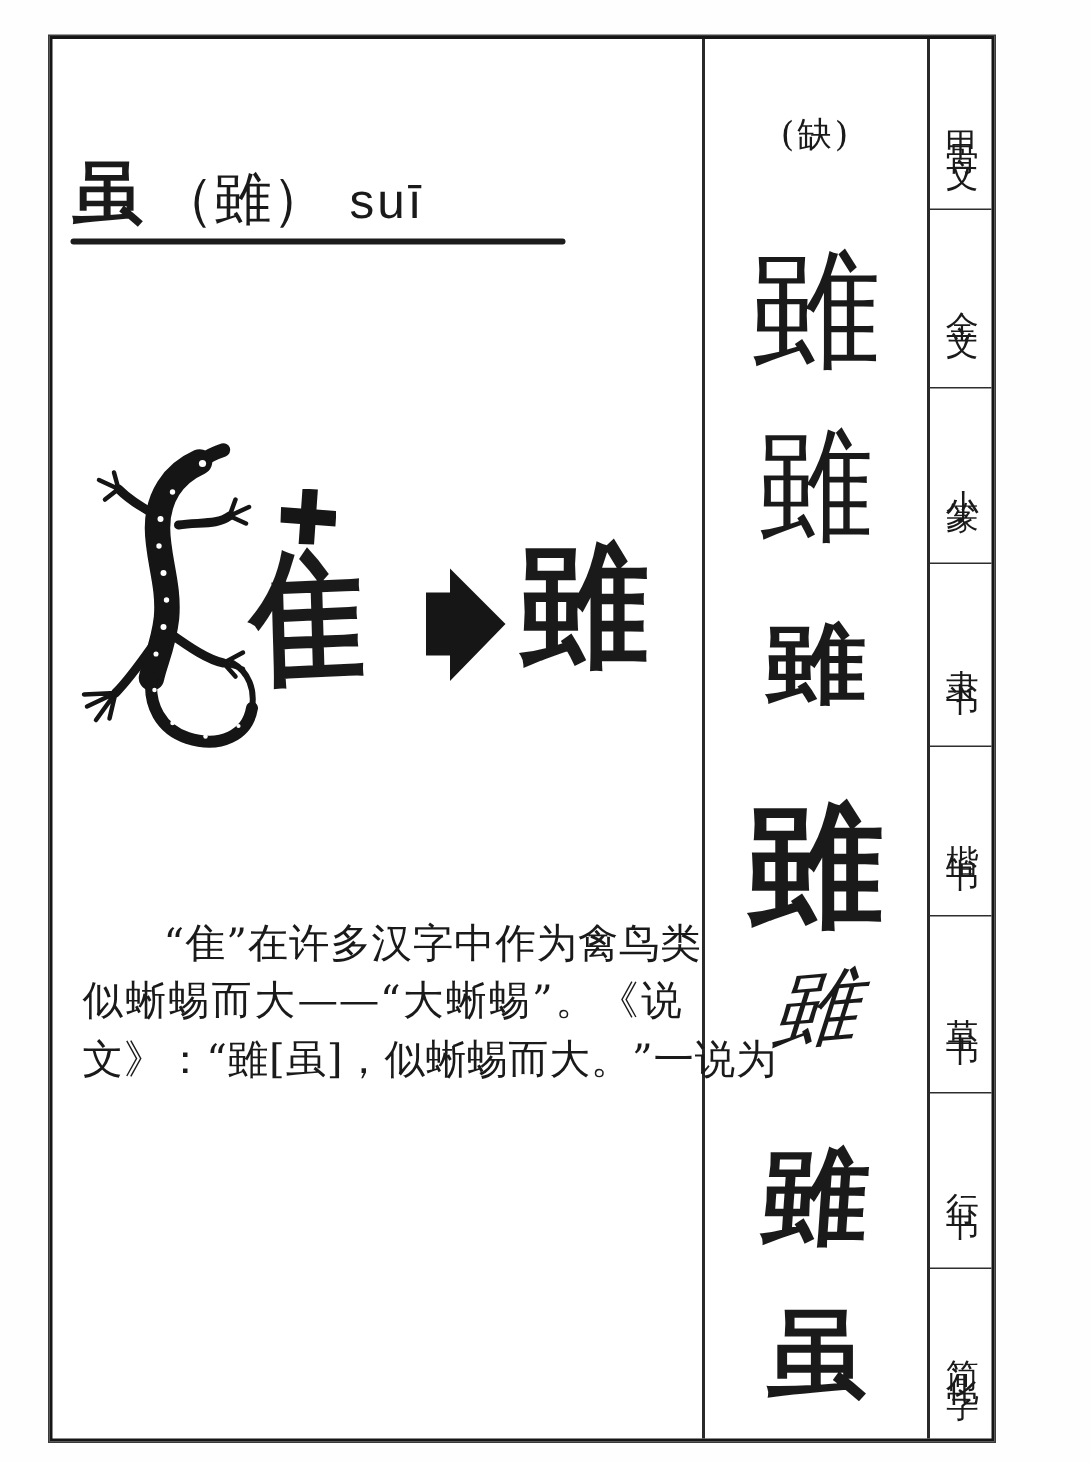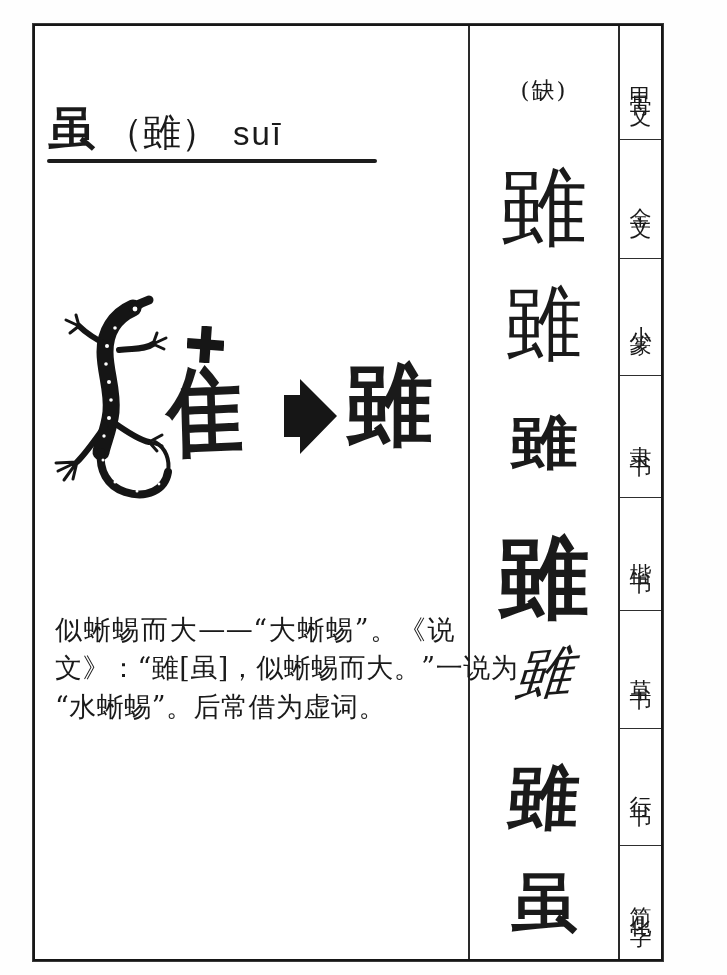--- a/index.html
+++ b/index.html
@@ -189,23 +189,23 @@
         <span class="seal-zhui">隹</span>
 
         <svg class="arrowbox" width="55" height="79" viewBox="0 0 55 79">
           <polygon fill="#161616" points="0,18 16,18 16,2 53,39 16,77 16,60 0,60"></polygon>
         </svg>
 
         <span class="seal-sui">雖</span>
       </div>
 
       <div class="paragraph">
+        <div class="pline pline-first">“隹”在许多汉字中作为禽鸟类</div>
         <div class="pline">似蜥蜴而大——“大蜥蜴”。《说</div>
         <div class="pline">文》：“雖[虽]，似蜥蜴而大。”一说为</div>
-        <div class="pline pline-last">“水蜥蜴”。后常借为虚词。</div>
       </div>
     </div>
 
     <div class="middle-col">
       <div class="band b0">
         <span class="glyph g0">(缺)</span>
       </div>
       <div class="band b1">
         <span class="glyph g1">雖</span>
       </div>

